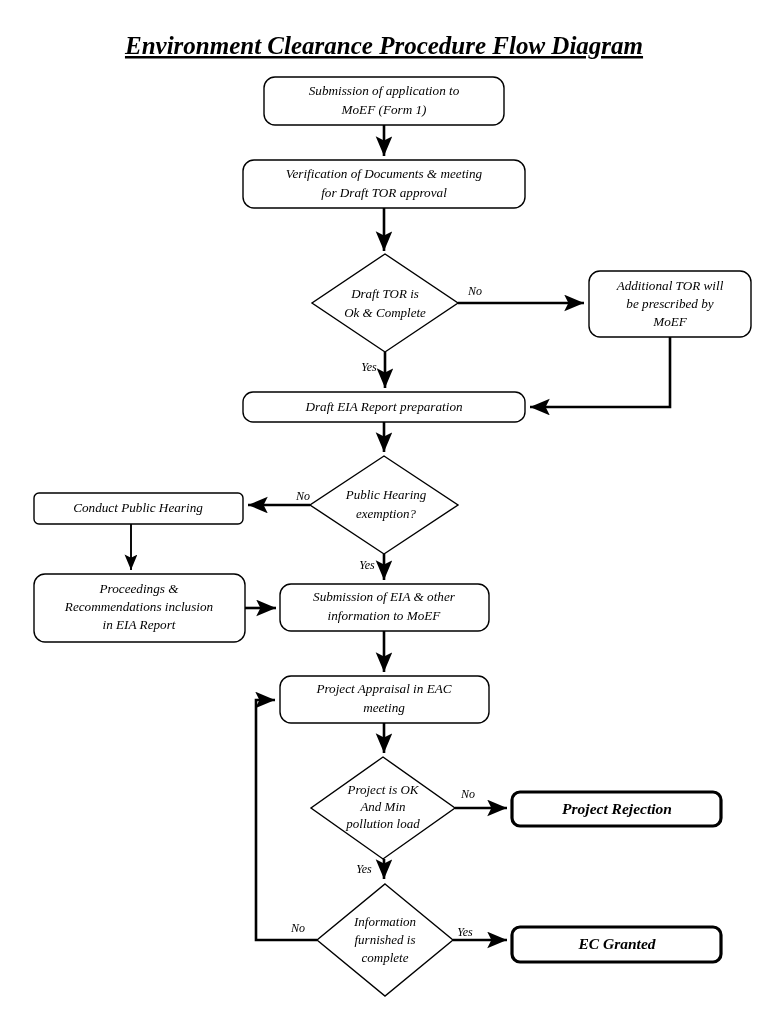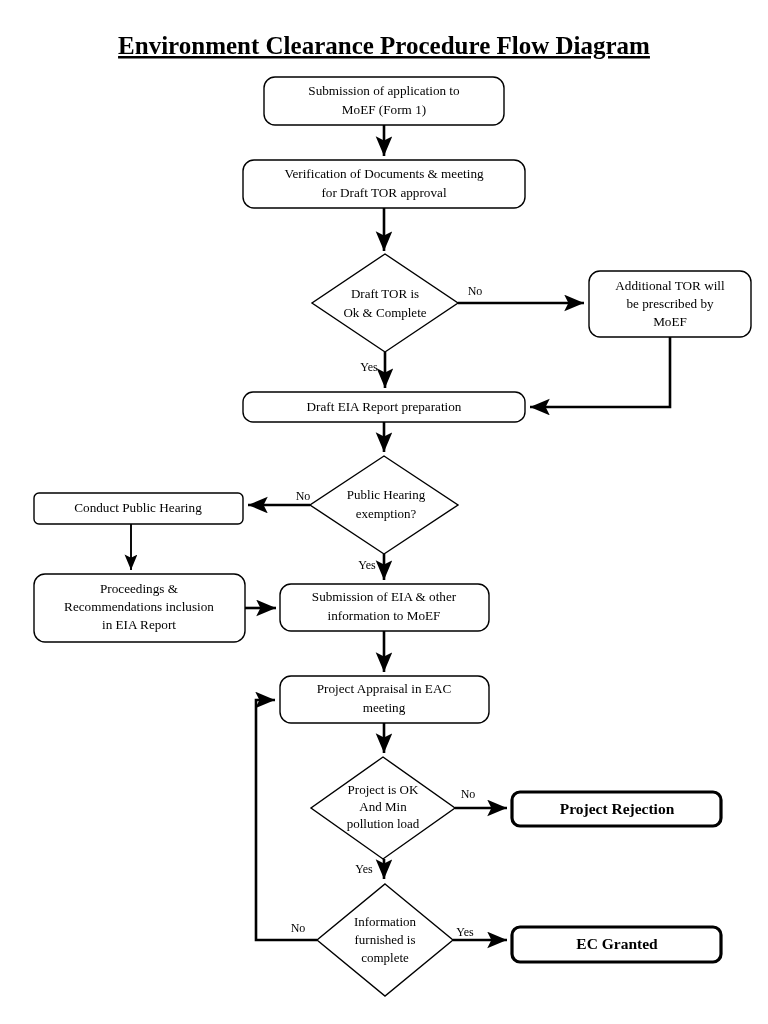--- a/index.html
+++ b/index.html
@@ -11,20 +11,21 @@
     width: 768px;
     height: 1024px;
     font-family: "Liberation Serif", "DejaVu Serif", serif;
     position: relative;
     overflow: hidden;
   }
   #diagram-root {
     position: relative;
     width: 640px;
     height: 1024px;
+    font-style: italic;
   }
   svg#flow-svg {
     position: absolute;
     top: 0;
     left: 0;
     width: 768px;
     height: 1024px;
   }
   .title-text {
     font-family: "Liberation Serif", "DejaVu Serif", serif;

